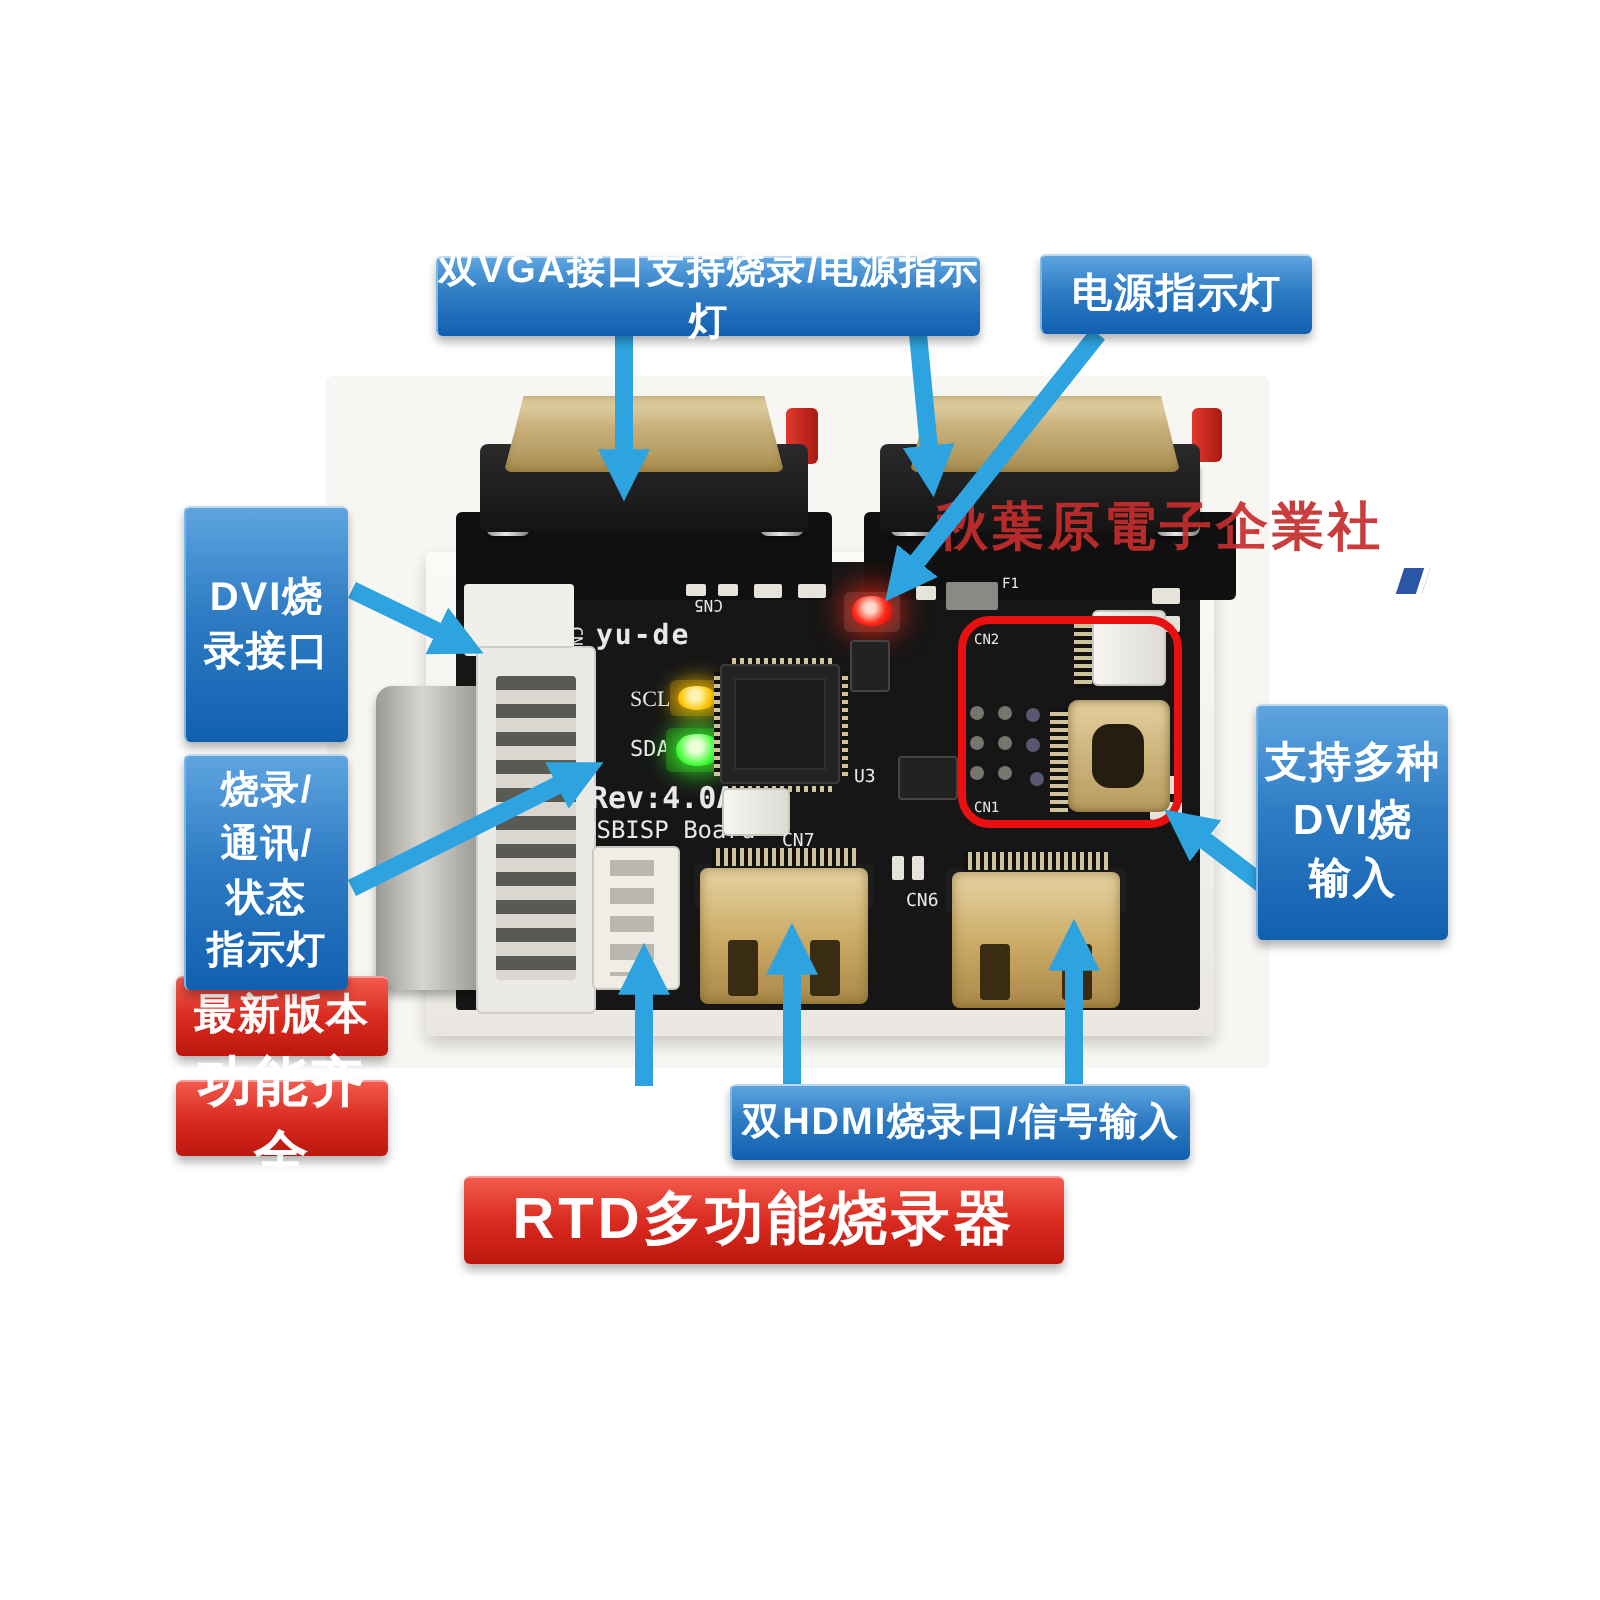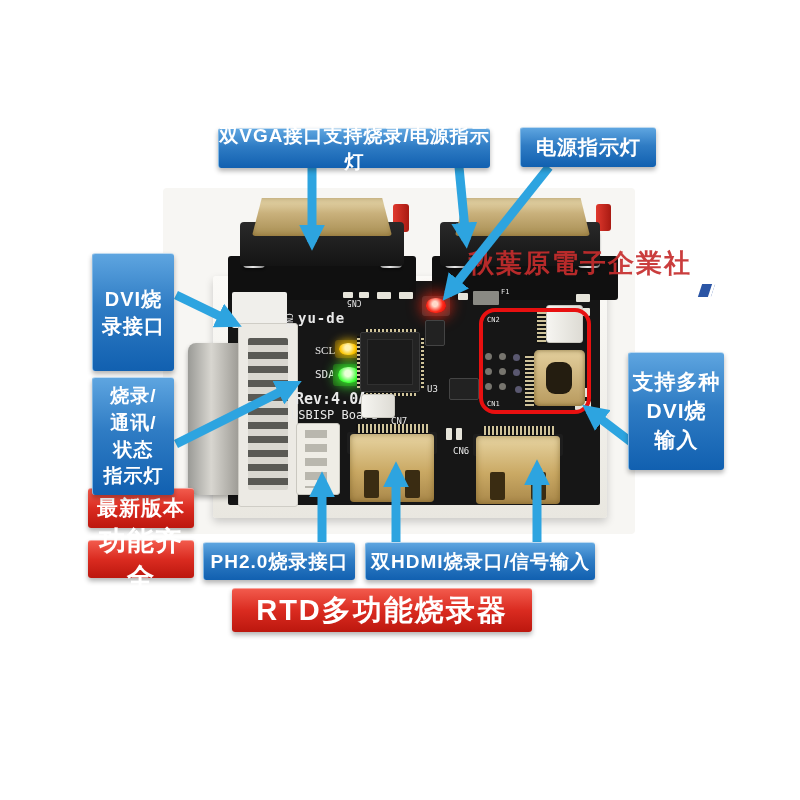--- a/index.html
+++ b/index.html
@@ -272,23 +272,20 @@
     <span>烧录/</span>
     <span>通讯/</span>
     <span>状态</span>
     <span>指示灯</span>
   </div>
 
   <div class="callout red" style="left:88px; top:540px; width:106px; height:38px; font-size:27px;">
     <span>功能齐全</span>
   </div>
 
-  <div class="callout blue" style="left:203px; top:542px; width:152px; height:38px; font-size:19px;">
-    <span>PH2.0烧录接口</span>
-  </div>
 
   <div class="callout blue" style="left:365px; top:542px; width:230px; height:38px; font-size:19px;">
     <span>双HDMI烧录口/信号输入</span>
   </div>
 
   <div class="callout blue" style="left:628px; top:352px; width:96px; height:118px; font-size:21px; line-height:1.38;">
     <span>支持多种</span>
     <span>DVI烧</span>
     <span>输入</span>
   </div>

